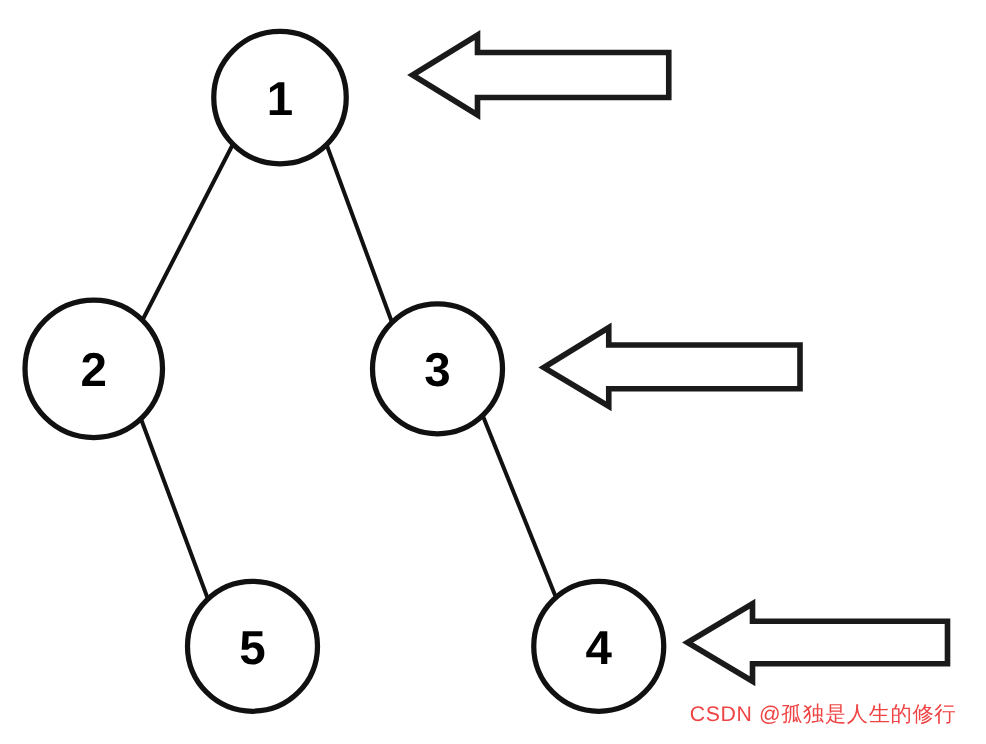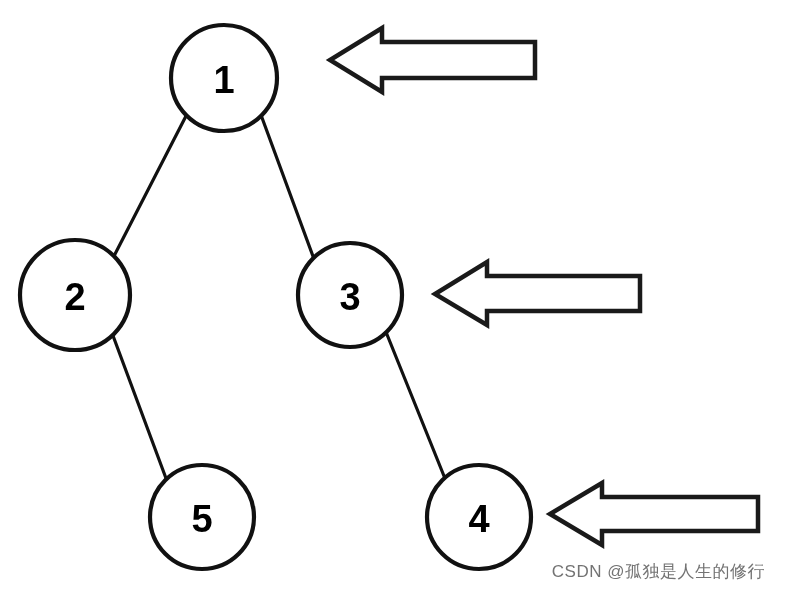--- a/index.html
+++ b/index.html
@@ -46,21 +46,21 @@
   .arrow-shape {
     fill: #ffffff;
     stroke: #1a1a1a;
     stroke-width: 4.5;
     stroke-linejoin: miter;
   }
   .watermark {
     position: absolute;
     right: 24px;
     bottom: 12px;
-    color: #737373;
+    color: #ef4444;
     font-family: "Liberation Sans", sans-serif;
     font-size: 17px;
     letter-spacing: 0.5px;
     white-space: nowrap;
     user-select: none;
   }
 </style>
 </head>
 <body>
 

